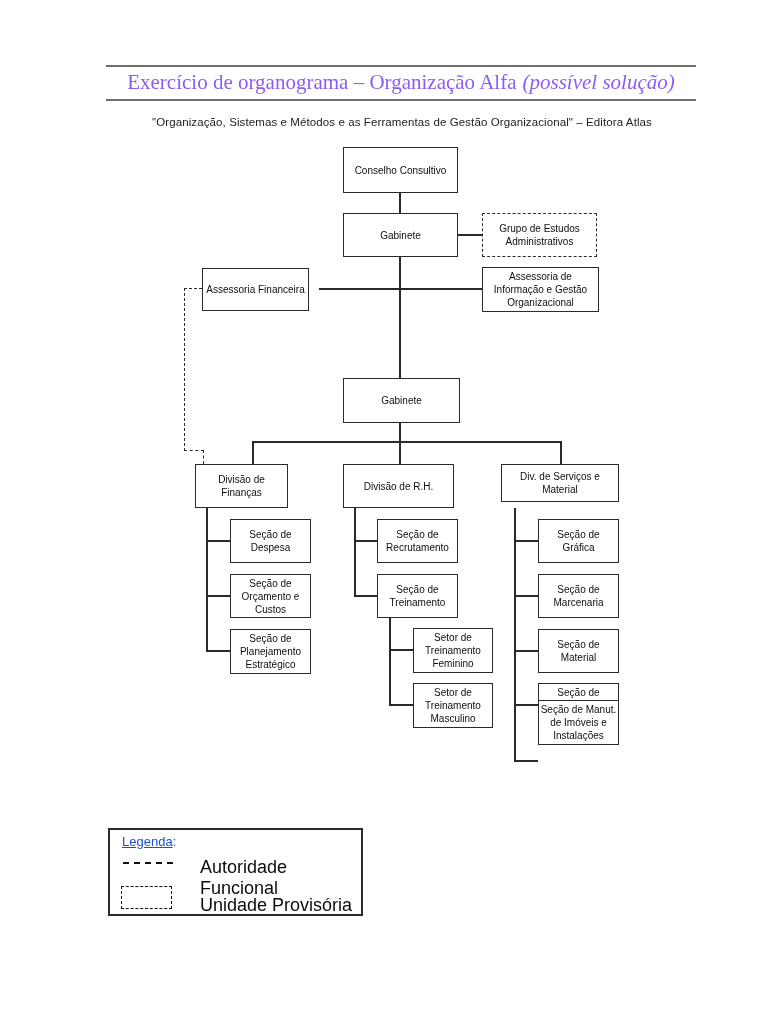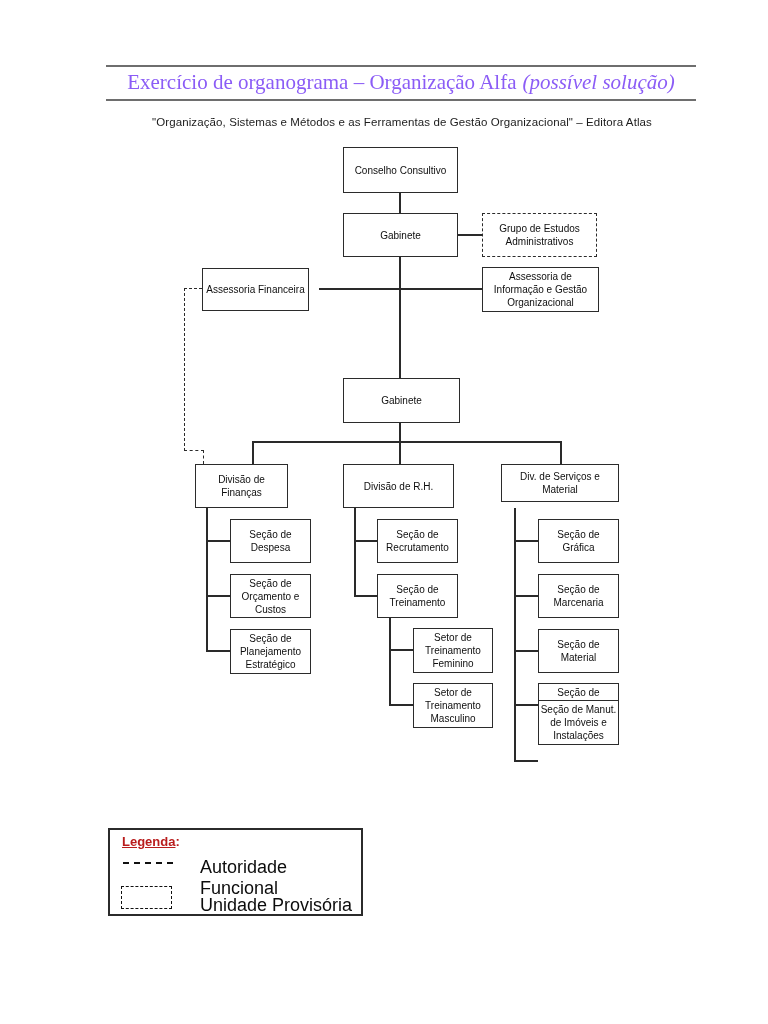--- a/index.html
+++ b/index.html
@@ -23,21 +23,21 @@
 
   
   .hline{position:absolute;height:1.6px;background:#2a2a2a;}
   .vline{position:absolute;width:1.6px;background:#2a2a2a;}
   .dash-h{position:absolute;height:0;border-top:1.8px dashed #2a2a2a;}
   .dash-v{position:absolute;width:0;border-left:1.8px dashed #2a2a2a;}
 
   
   .legend{position:absolute;left:108px;top:828px;width:255px;height:88px;box-sizing:border-box;
           border:2px solid #2b2b2b;background:#fff;}
-  .legend-heading{position:absolute;left:12px;top:4px;font-size:13px;font-weight:bold;color:#b91c1c;}
+  .legend-heading{position:absolute;left:12px;top:4px;font-size:13px;font-weight:normal;color:#1d4ed8;}
   .legend-heading .u{text-decoration:underline;}
   .legend-line-swatch{position:absolute;left:13px;top:32px;width:50px;height:0;
                       border-top:2.5px dashed #111;}
   .legend-box-swatch{position:absolute;left:11px;top:56px;width:51px;height:23px;
                      box-sizing:border-box;border:1.6px dashed #111;}
   .legend-label{position:absolute;font-size:18px;color:#0c0c0c;}
   .legend-label.l1{left:90px;top:27px;}
   .legend-label.l2{left:90px;top:65px;}
 </style>
 </head>

